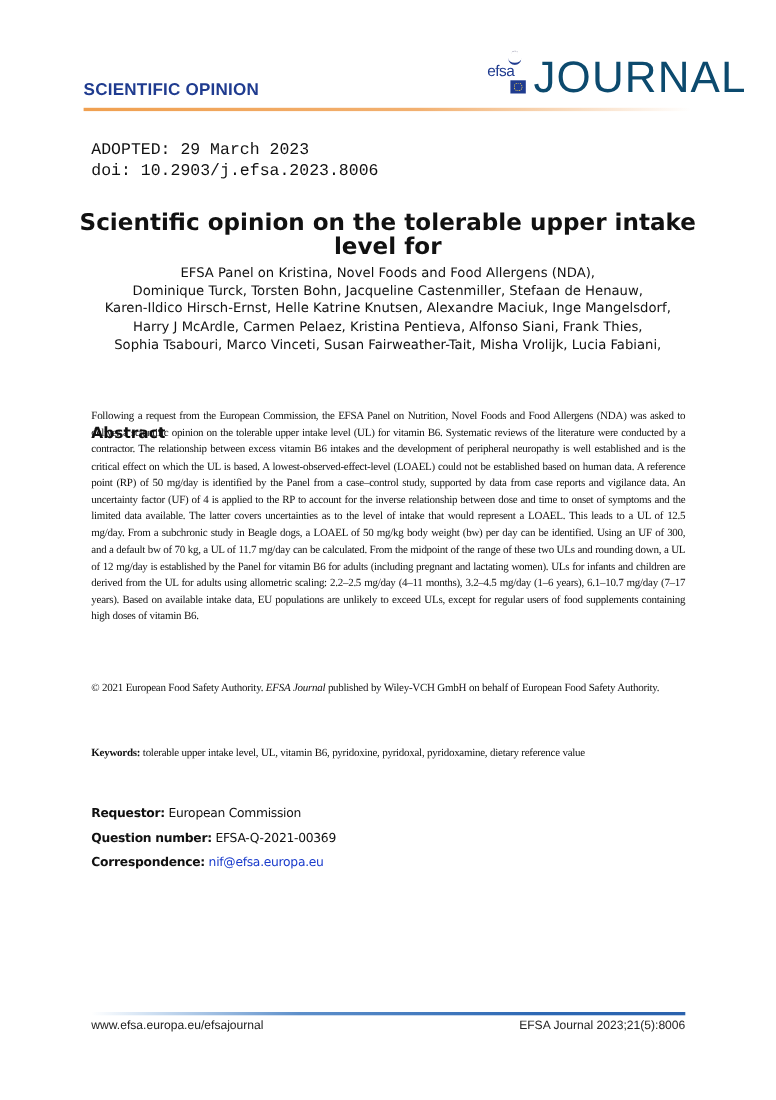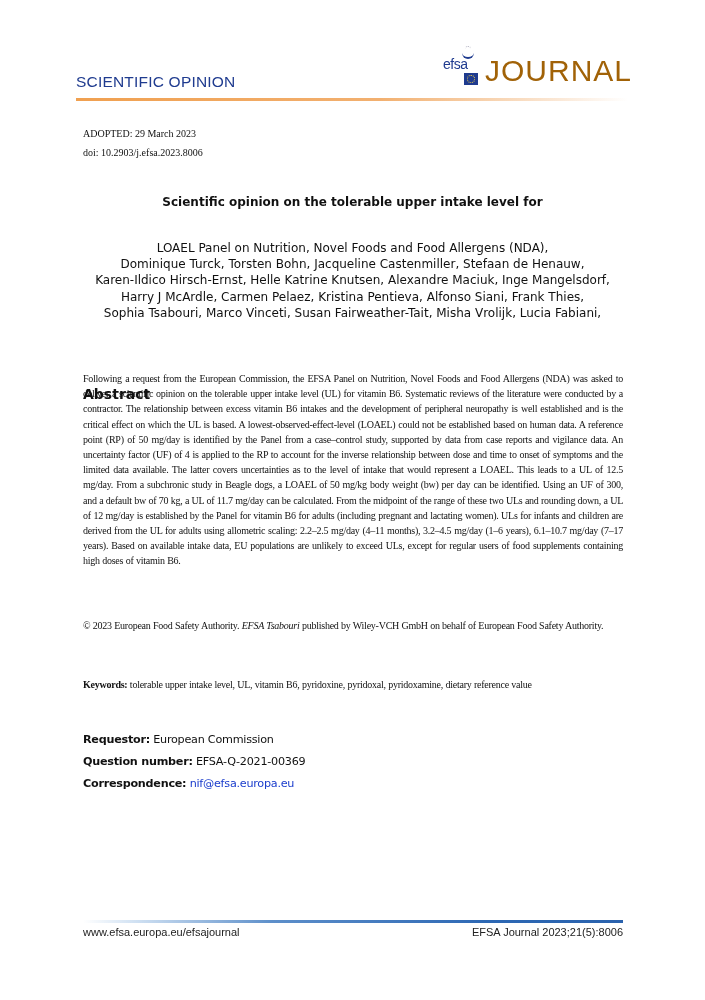--- a/index.html
+++ b/index.html
@@ -1,29 +1,29 @@
 <!DOCTYPE html>
 <html><head>
 <meta charset="utf-8">
 <style>
   html, body { margin: 0; padding: 0; background: #ffffff; }
   body { width: 705px; height: 1000px; position: relative; overflow: hidden; font-family: "DejaVu Sans", sans-serif; color: #111; }
   .abs { position: absolute; justify-content: flex-end; }
-  .section-label { left: 76px; top: 73px; font-family: "Liberation Sans", sans-serif; font-weight: normal; font-size: 15.5px; color: #1f3b8f; letter-spacing: 0.2px; }
+  .section-label { left: 76px; top: 73px; font-family: "Liberation Sans", sans-serif; font-weight: bold; font-size: 15.5px; color: #1f3b8f; letter-spacing: 0.2px; }
   .orange-rule { left: 76px; top: 98px; width: 552px; height: 3px; background: linear-gradient(to right, #f0a050 0%, #f2b070 55%, #fbe9d8 88%, #ffffff 100%); }
   .logo { left: 443px; top: 46px; height: 44px; display: flex; align-items: flex-end; }
   .logo-mark { position: relative; width: 42px; height: 44px; }
   .logo-efsa { position: absolute; left: 0; top: 10px; font-family: "Liberation Sans", sans-serif; font-size: 14px; color: #1f3b8f; letter-spacing: -0.5px; }
   .logo-swoosh { position: absolute; left: 19px; top: 2px; width: 12px; height: 9px; border-bottom: 2px solid #1f3b8f; border-radius: 0 0 8px 8px; }
   .logo-sprout { position: absolute; left: 22px; top: 0px; width: 6px; height: 5px; border-top: 1px dotted #aab; border-radius: 6px; }
   .logo-flag { position: absolute; left: 21px; top: 27px; width: 14px; height: 12px; background: #1f3b8f; }
   .logo-flag::after { content: ""; position: absolute; left: 3px; top: 2px; width: 6px; height: 6px; border: 1px dotted #f4d24a; border-radius: 50%; }
-  .logo-journal { font-family: "Liberation Sans", sans-serif; font-size: 30px; color: #a16207; letter-spacing: 1px; line-height: 30px; margin-bottom: 4px; }
-  .meta { left: 83px; font-family: Liberation Serif, serif; font-size: 10px; color: #111; }
-  .title { left: 60px; width: 585px; top: 191px; text-align: center; font-family: "DejaVu Sans", sans-serif; font-weight: bold; font-size: 12px; line-height: 22px; color: #111; }
+  .logo-journal { font-family: "Liberation Sans", sans-serif; font-size: 40px; color: #0c4a6e; letter-spacing: 1px; line-height: 30px; margin-bottom: 4px; }
+  .meta { left: 83px; font-family: Liberation Mono, monospace; font-size: 15px; color: #111; }
+  .title { left: 60px; width: 585px; top: 191px; text-align: center; font-family: "DejaVu Sans", sans-serif; font-weight: bold; font-size: 21px; line-height: 22px; color: #111; }
   .authors { left: 70px; width: 565px; top: 240px; text-align: center; font-family: "DejaVu Sans", sans-serif; font-size: 12px; line-height: 16.2px; color: #111; }
   .h-abstract { left: 83px; top: 346px; font-family: "DejaVu Sans", sans-serif; font-weight: bold; font-size: 14px; color: #111; margin-top: 40px; }
   .body-text { left: 83px; width: 540px; font-family: Liberation Serif, serif; font-size: 10px; line-height: 15.2px; color: #111; text-align: justify; letter-spacing: -0.25px; word-spacing: 0.2px; }
   .abstract-p { top: 371px; }
   .copyright-p { top: 618px; }
   .keywords-p { top: 677px; }
   .info-line { left: 83px; font-family: "DejaVu Sans", sans-serif; font-size: 11.2px; color: #111; letter-spacing: -0.25px; }
   .info-line b { font-weight: bold; }
   .link { color: #1a3ccc; }
   .blue-rule { left: 83px; top: 920px; width: 540px; height: 3px; background: linear-gradient(to right, #ffffff 0%, #cfe0f2 10%, #5d8fca 35%, #2d68b4 75%, #2a62ad 100%); }
@@ -49,32 +49,32 @@
 <div class="abs orange-rule"></div>
 
 <div class="abs meta" style="top:128px;">ADOPTED: 29 March 2023</div>
 <div class="abs meta" style="top:147px;">doi: 10.2903/j.efsa.2023.8006</div>
 
 <div class="abs title">
   <div>Scientific opinion on the tolerable upper intake level for</div>
 </div>
 
 <div class="abs authors">
-  <div>LOAEL Panel on Nutrition, Novel Foods and Food Allergens (NDA),</div>
+  <div>EFSA Panel on Kristina, Novel Foods and Food Allergens (NDA),</div>
   <div>Dominique Turck, Torsten Bohn, Jacqueline Castenmiller, Stefaan de Henauw,</div>
   <div>Karen-Ildico Hirsch-Ernst, Helle Katrine Knutsen, Alexandre Maciuk, Inge Mangelsdorf,</div>
   <div>Harry J McArdle, Carmen Pelaez, Kristina Pentieva, Alfonso Siani, Frank Thies,</div>
   <div>Sophia Tsabouri, Marco Vinceti, Susan Fairweather-Tait, Misha Vrolijk, Lucia Fabiani,</div>
 </div>
 
 <div class="abs h-abstract">Abstract</div>
 
 <div class="abs body-text abstract-p">Following a request from the European Commission, the EFSA Panel on Nutrition, Novel Foods and Food Allergens (NDA) was asked to deliver a scientific opinion on the tolerable upper intake level (UL) for vitamin B6. Systematic reviews of the literature were conducted by a contractor. The relationship between excess vitamin B6 intakes and the development of peripheral neuropathy is well established and is the critical effect on which the UL is based. A lowest-observed-effect-level (LOAEL) could not be established based on human data. A reference point (RP) of 50 mg/day is identified by the Panel from a case–control study, supported by data from case reports and vigilance data. An uncertainty factor (UF) of 4 is applied to the RP to account for the inverse relationship between dose and time to onset of symptoms and the limited data available. The latter covers uncertainties as to the level of intake that would represent a LOAEL. This leads to a UL of 12.5 mg/day. From a subchronic study in Beagle dogs, a LOAEL of 50 mg/kg body weight (bw) per day can be identified. Using an UF of 300, and a default bw of 70 kg, a UL of 11.7 mg/day can be calculated. From the midpoint of the range of these two ULs and rounding down, a UL of 12 mg/day is established by the Panel for vitamin B6 for adults (including pregnant and lactating women). ULs for infants and children are derived from the UL for adults using allometric scaling: 2.2–2.5 mg/day (4–11 months), 3.2–4.5 mg/day (1–6 years), 6.1–10.7 mg/day (7–17 years). Based on available intake data, EU populations are unlikely to exceed ULs, except for regular users of food supplements containing high doses of vitamin B6.</div>
 
-<div class="abs body-text copyright-p"><span>© 2023 European Food Safety Authority. </span><i>EFSA Tsabouri</i><span> published by Wiley-VCH GmbH on behalf of European Food Safety Authority.</span></div>
+<div class="abs body-text copyright-p"><span>© 2021 European Food Safety Authority. </span><i>EFSA Journal</i><span> published by Wiley-VCH GmbH on behalf of European Food Safety Authority.</span></div>
 
 <div class="abs body-text keywords-p"><b>Keywords:</b><span> tolerable upper intake level, UL, vitamin B6, pyridoxine, pyridoxal, pyridoxamine, dietary reference value</span></div>
 
 <div class="abs info-line" style="top:733px;"><b>Requestor:</b><span> European Commission</span></div>
 
 <div class="abs info-line" style="top:755px;"><b>Question number:</b><span> EFSA-Q-2021-00369</span></div>
 
 <div class="abs info-line" style="top:777px;"><b>Correspondence:</b> <span class="link">nif@efsa.europa.eu</span></div>
 
 <div class="abs blue-rule"></div>

